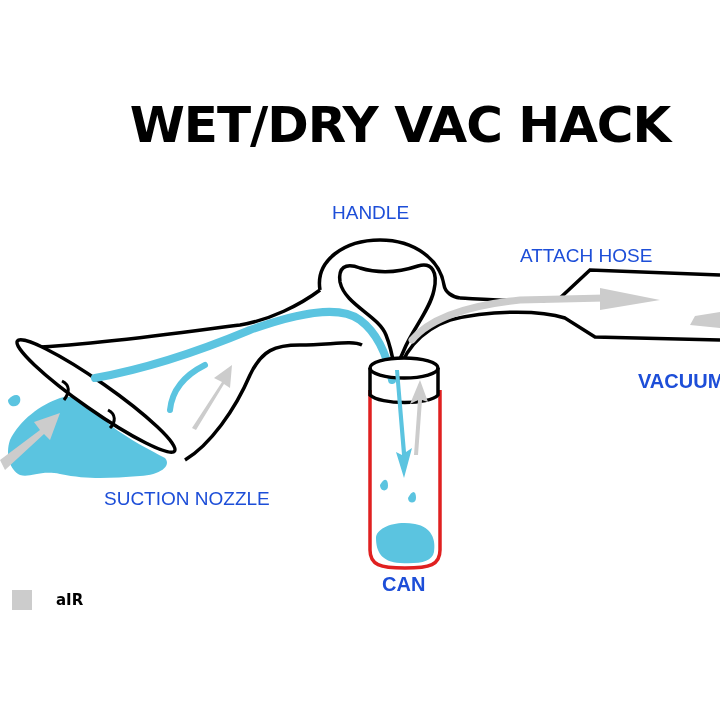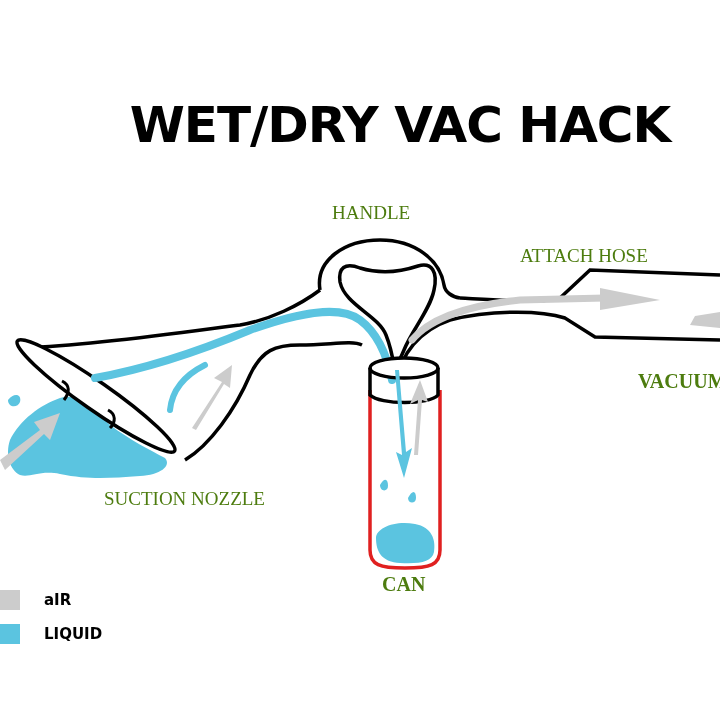--- a/index.html
+++ b/index.html
@@ -1,21 +1,21 @@
 <!DOCTYPE html>
 <html><head>
 <meta charset="utf-8">
 <style>
   html, body { margin: 0; padding: 0; background: #ffffff; }
   body { width: 720px; height: 720px; position: relative; overflow: hidden; font-family: "DejaVu Sans", sans-serif; }
   .title { position: absolute; left: 0; width: 720px; top: 96px; text-align: center; padding-left: 80px; box-sizing: border-box; font-family: "DejaVu Sans", sans-serif; font-weight: bold; font-size: 50px; letter-spacing: -1px; color: #000; }
-  .label { position: absolute; font-family: Liberation Serif, serif; color: #4d7c0f; font-size: 19px; }
+  .label { position: absolute; font-family: Liberation Sans, sans-serif; color: #1d4ed8; font-size: 19px; }
   .label.bold { font-weight: bold; font-size: 20px; }
   svg.diagram { position: absolute; left: 0; top: 0; }
-  .legend { position: absolute; left: 0; top: 588px; }
+  .legend { position: absolute; left: 12px; top: 588px; }
   .legend-row { display: flex; align-items: center; height: 24px; margin-bottom: 10px; }
   .swatch { width: 20px; height: 20px; }
   .legend-label { margin-left: 24px; font-weight: bold; font-size: 15px; color: #000; font-family: "DejaVu Sans", sans-serif; }
 </style>
 </head>
 <body>
 
 <svg class="diagram" width="720" height="720" viewBox="0 0 720 720">
 
   <path d="M10,440 C20,420 40,405 60,398 C80,392 95,410 110,425 C130,440 150,450 165,458 C172,466 160,475 140,476 C110,478 90,480 60,474 C40,470 30,478 20,475 C10,470 5,455 10,440 Z" fill="#5bc4e0"></path>
@@ -62,17 +62,13 @@
 <div class="label" style="left:520px; top:225px;margin-top:20px;">ATTACH HOSE</div>
 <div class="label bold" style="left:638px; top:370px;">VACUUM</div>
 <div class="label" style="left:104px; top:488px;">SUCTION NOZZLE</div>
 <div class="label bold" style="left:382px; top:573px;">CAN</div>
 
 <div class="legend">
   <div class="legend-row">
     <div class="swatch" style="background:#cccccc;"></div>
     <div class="legend-label">aIR</div>
   </div>
-  <div class="legend-row">
-    <div class="swatch" style="background:#5bc4e0;"></div>
-    <div class="legend-label">LIQUID</div>
-  </div>
 </div>
 
 </body></html>

